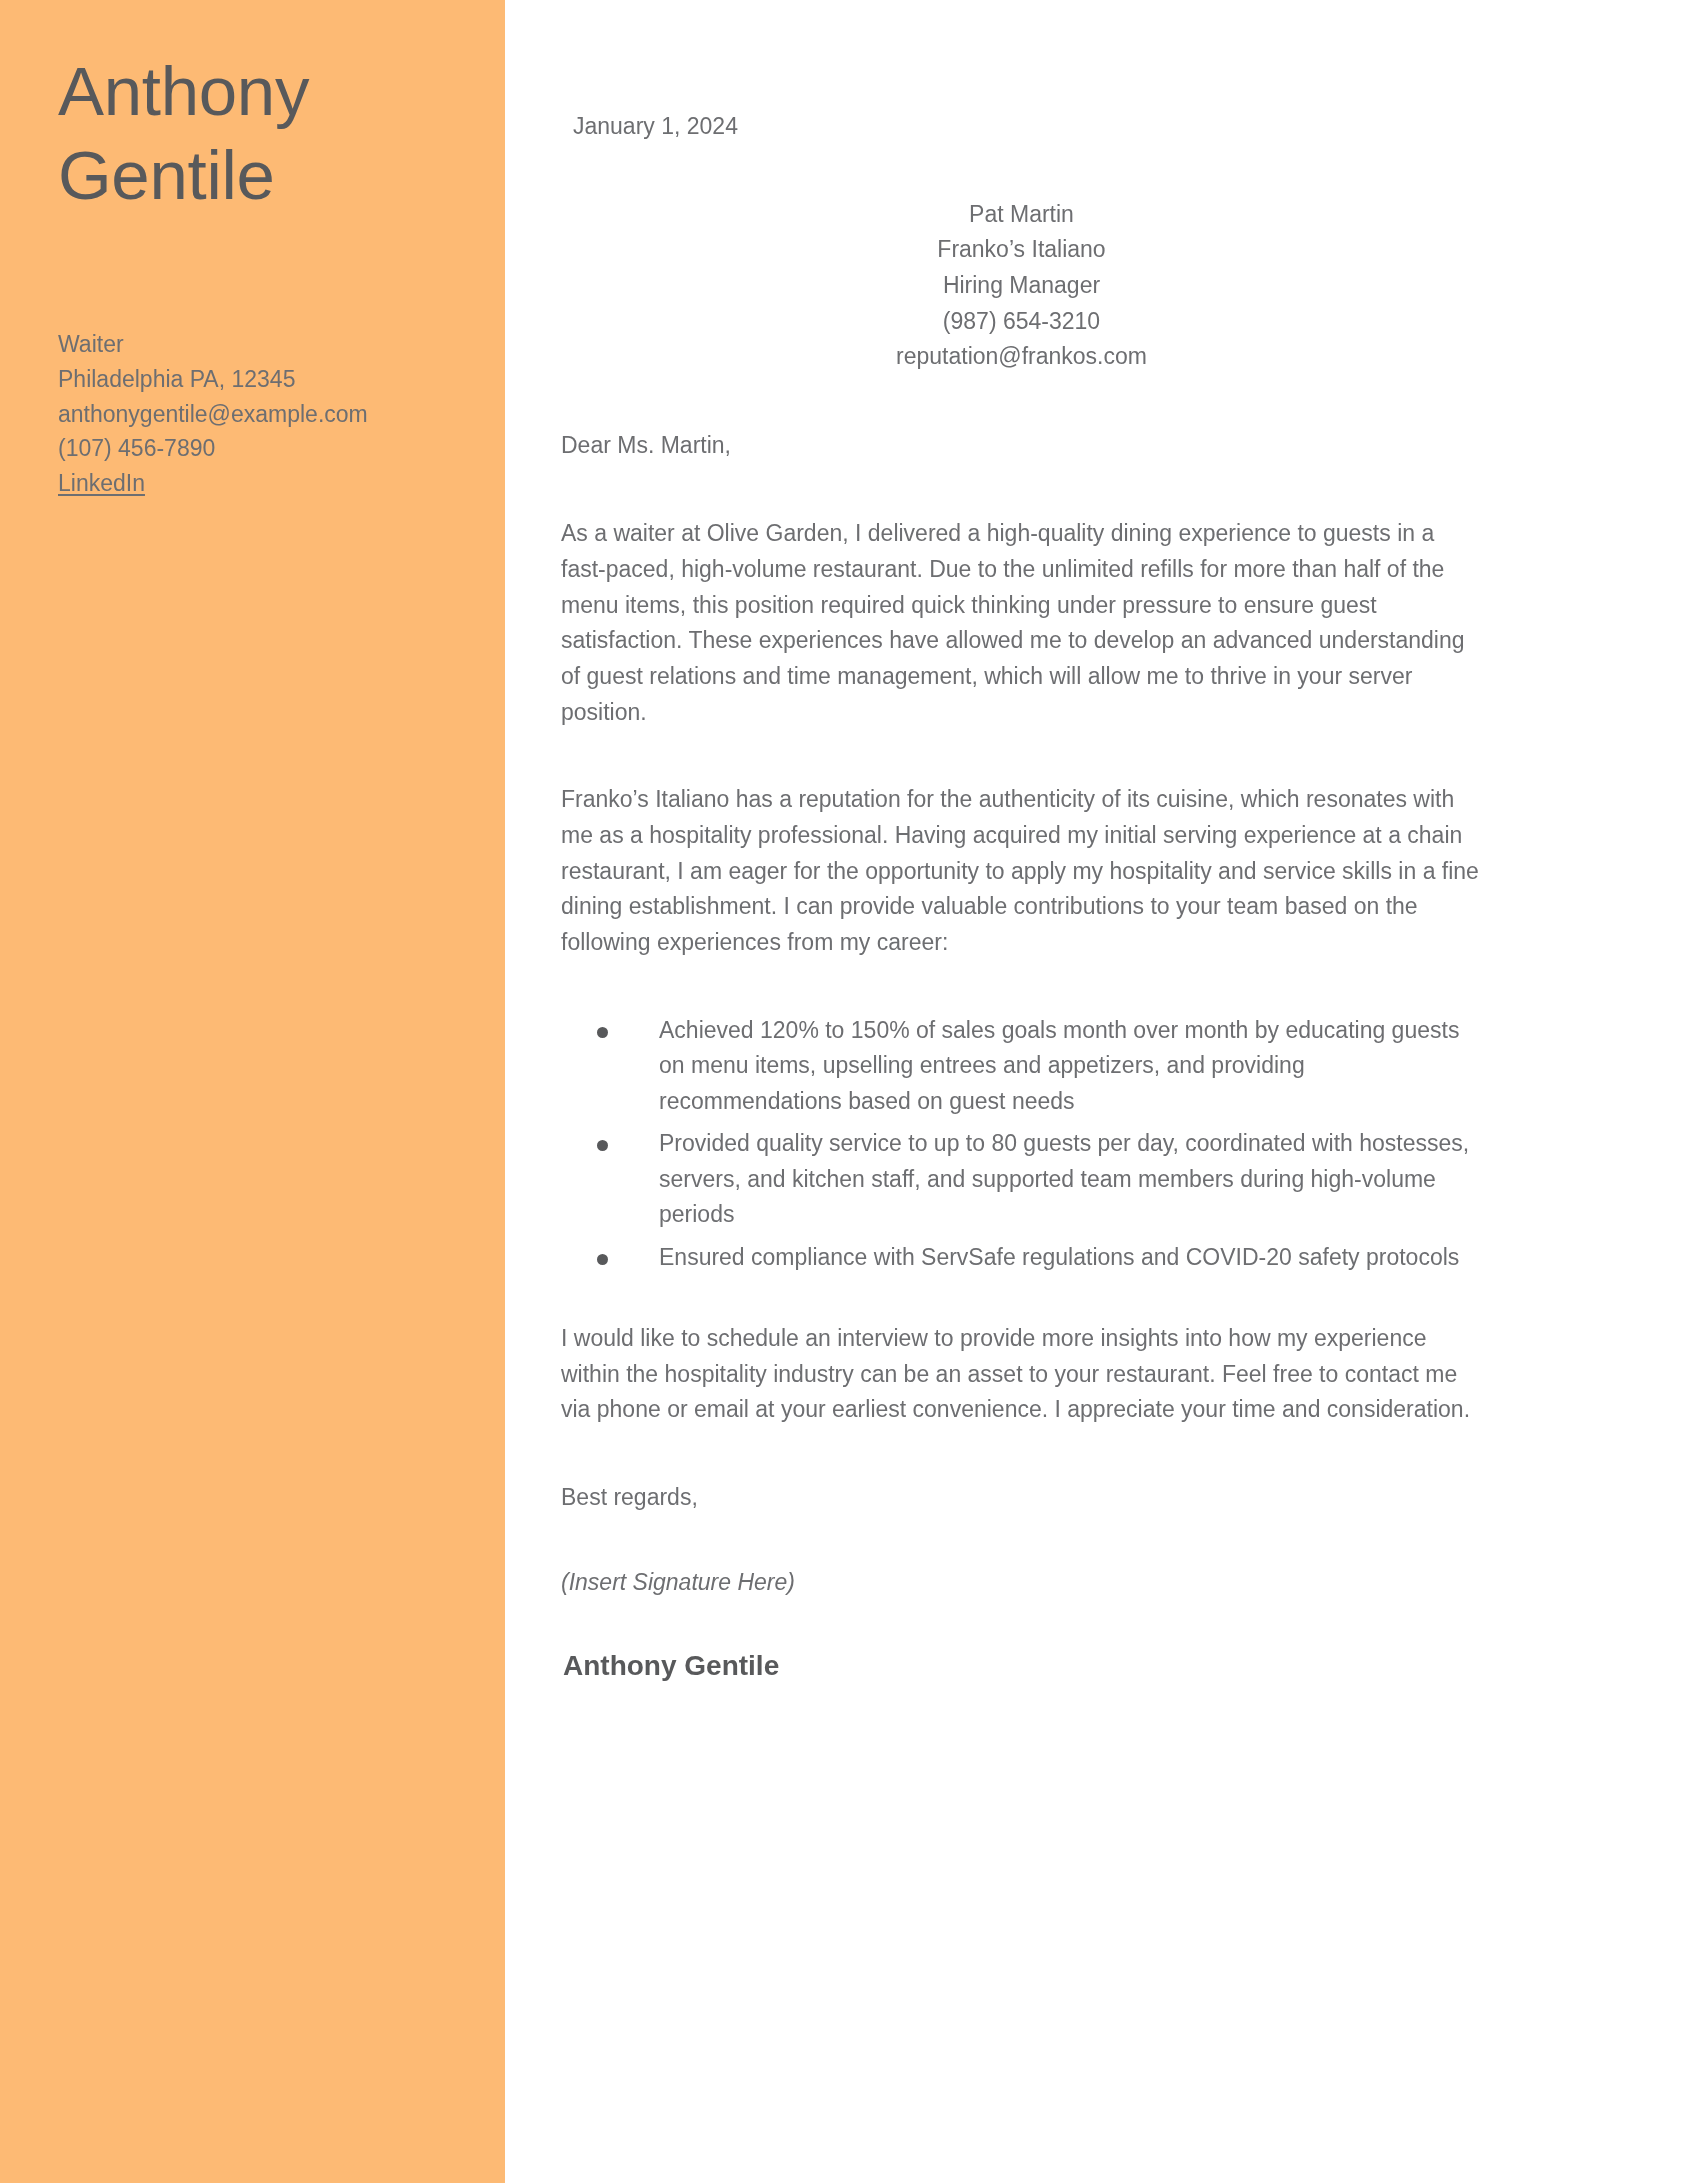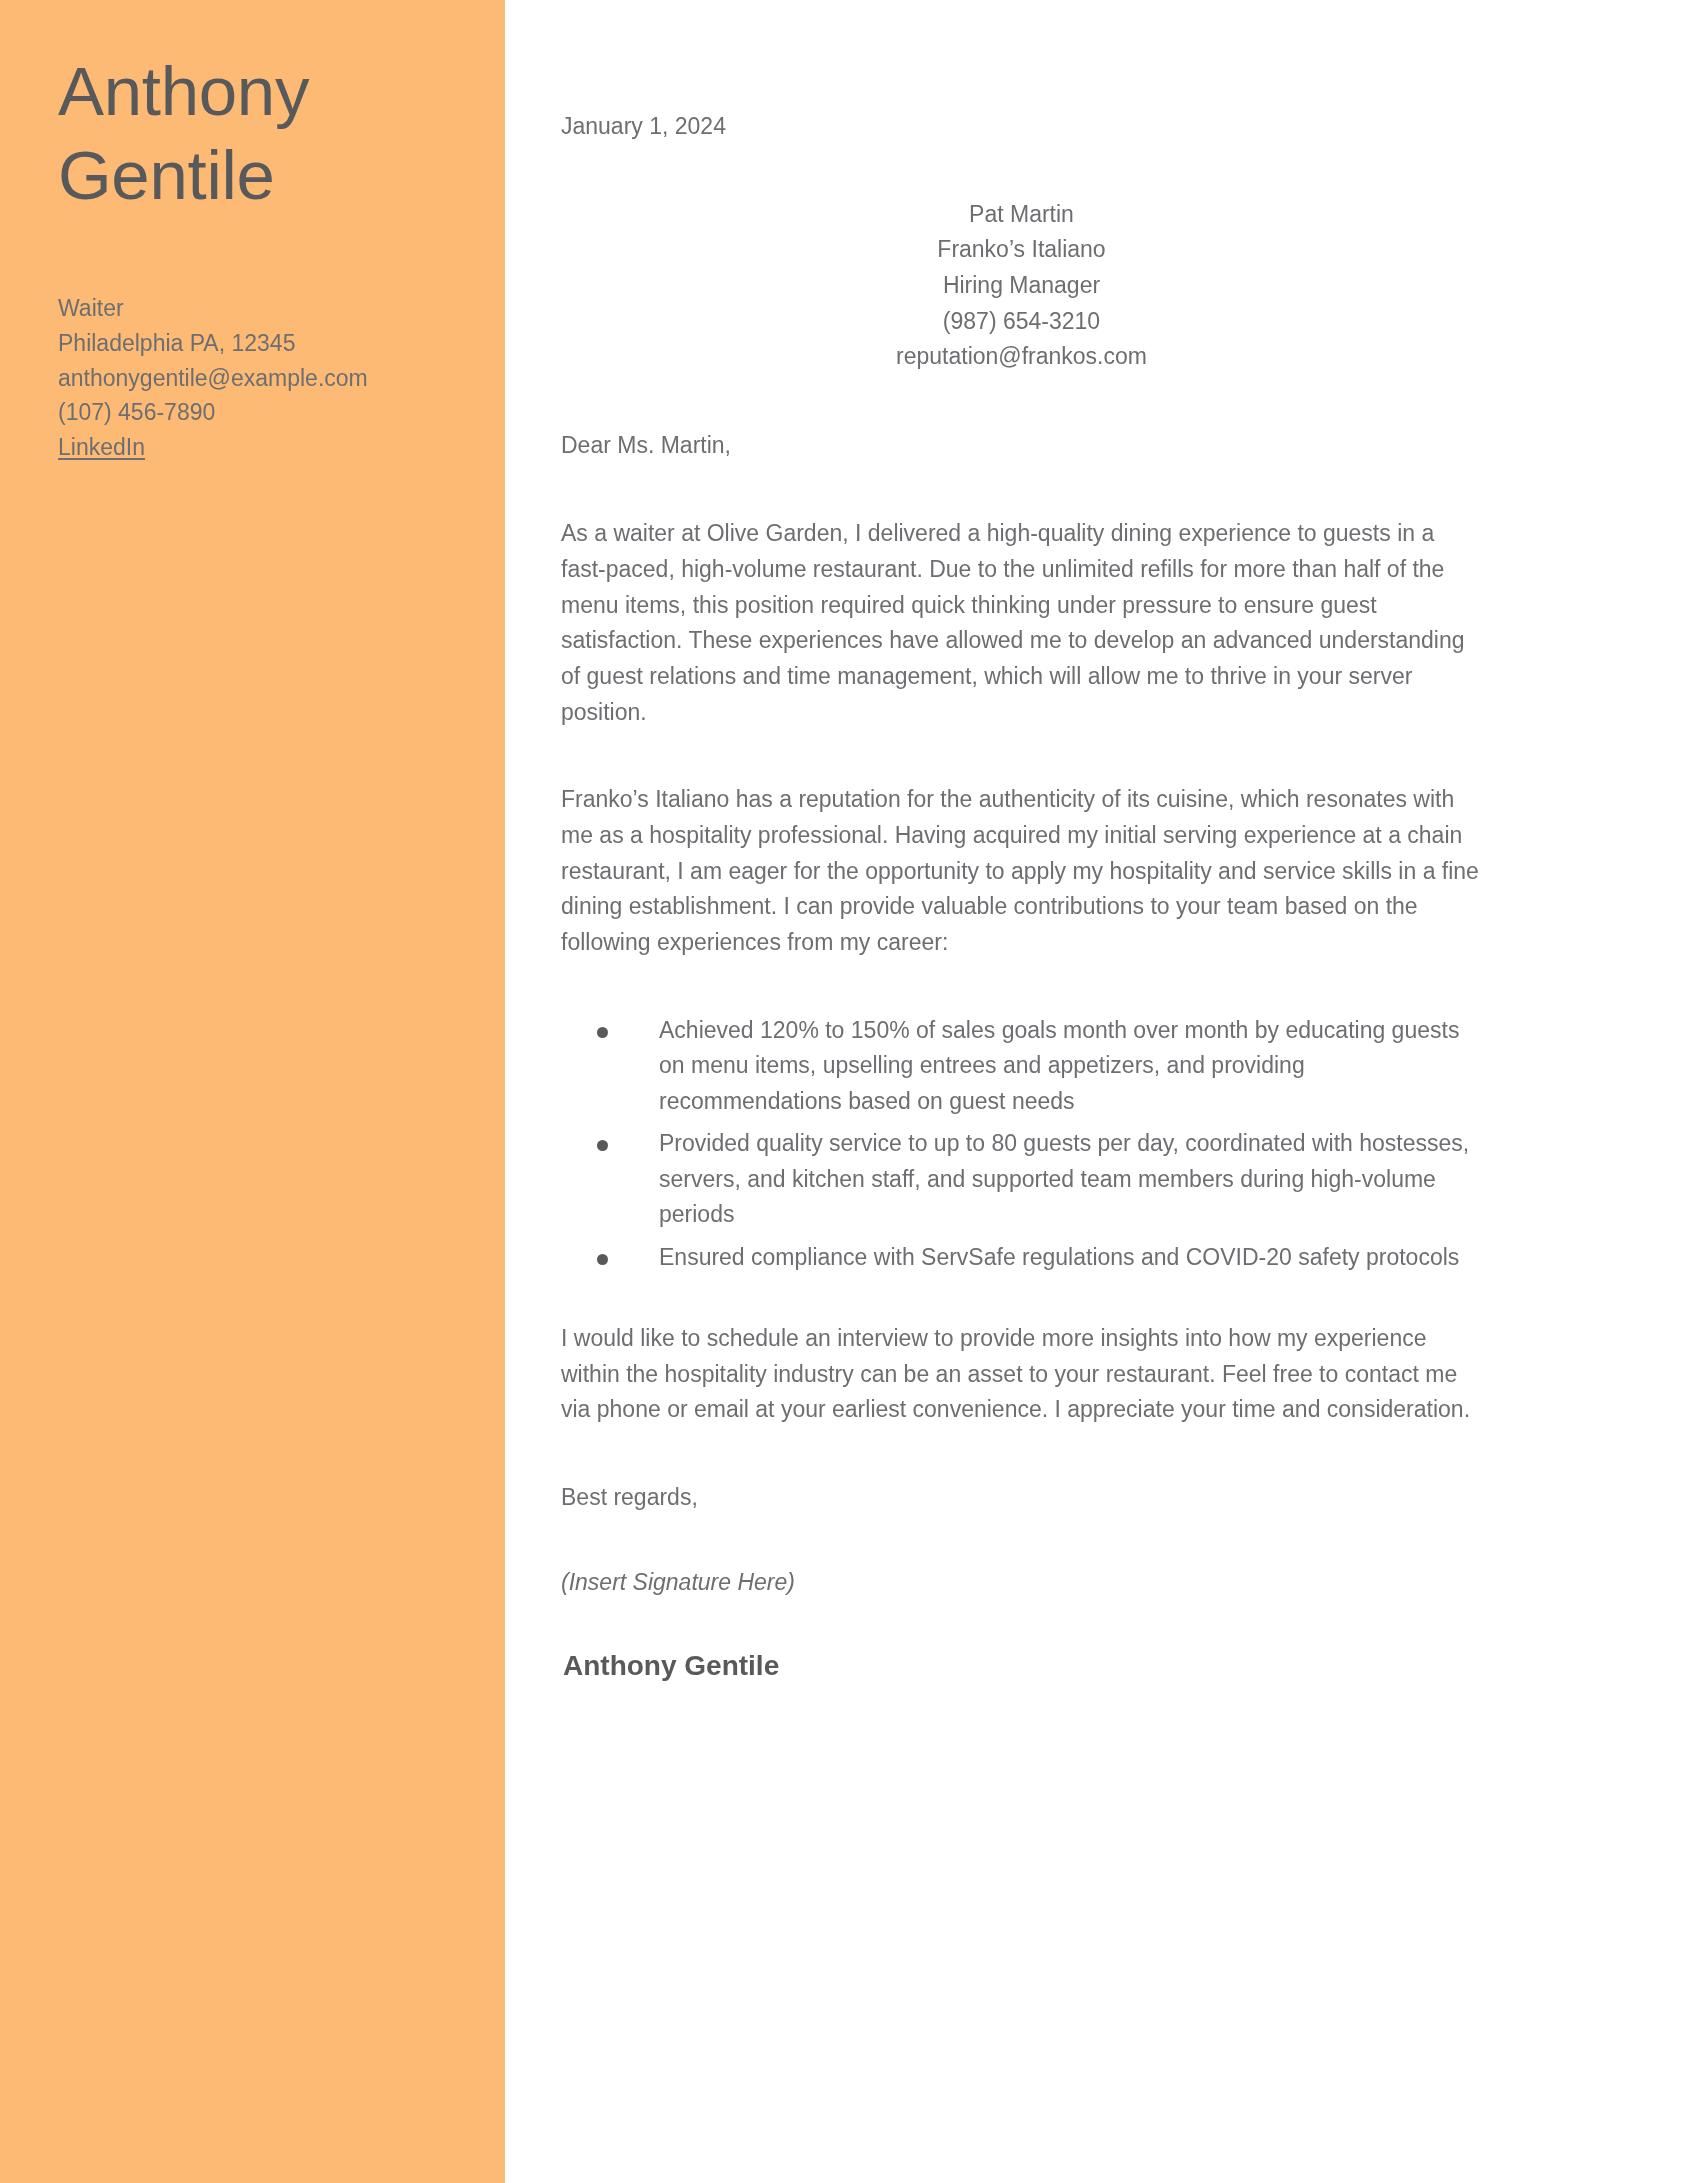--- a/index.html
+++ b/index.html
@@ -41,21 +41,21 @@
   .candidate-name .given,
   .candidate-name .family {
     display: block;
     white-space: nowrap;
   }
   .candidate-name .family {
     margin-top: 14.6px;
   }
 
   .contact-block {
-    margin-top: 81px;
+    margin-top: 117px;
     font-size: 23px;
     line-height: 1.52;
     font-weight: 400;
     color: #6d6e71;
   }
   .contact-line {
     display: block;
     white-space: nowrap;
   }
   .contact-link {
@@ -74,21 +74,21 @@
     height: 2183px;
     background: #ffffff;
     box-sizing: border-box;
     padding: 109px 205px 0 56px;
     color: #6d6e71;
     font-size: 23px;
     line-height: 1.55;
   }
 
   .letter-date {
-    margin: 0 0 52px 0;
+    margin: 0 0 52px 12px;
   }
 
   .recipient {
     margin: 0 0 53px 0;
     text-align: center;
   }
   .recipient-line {
     display: block;
     white-space: nowrap;
   }

